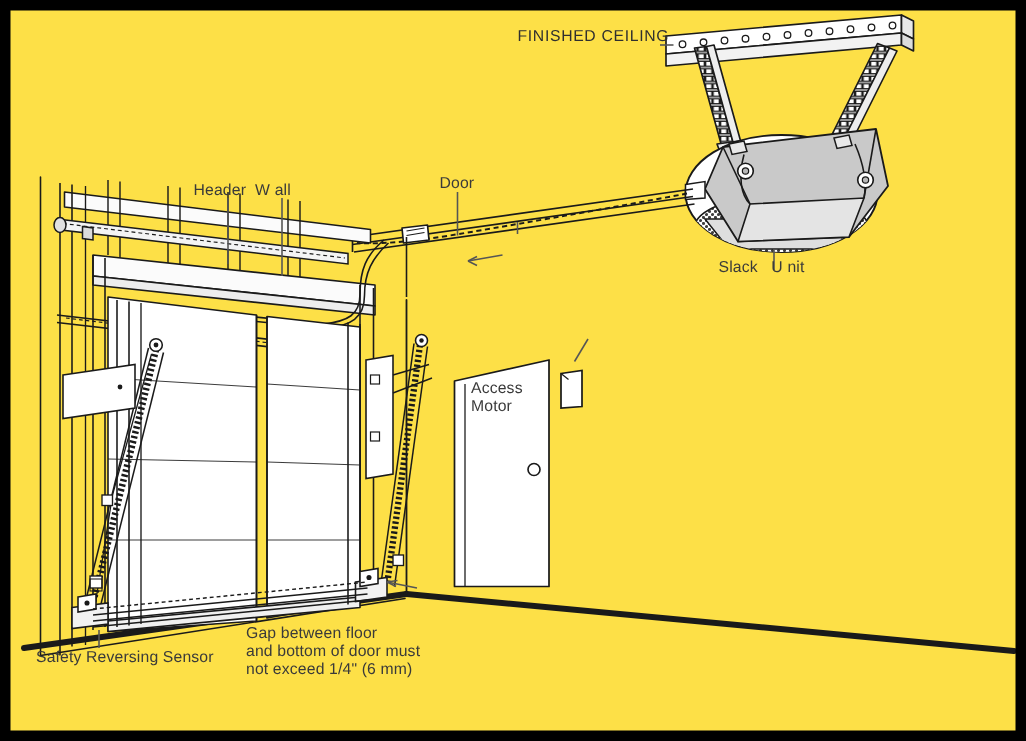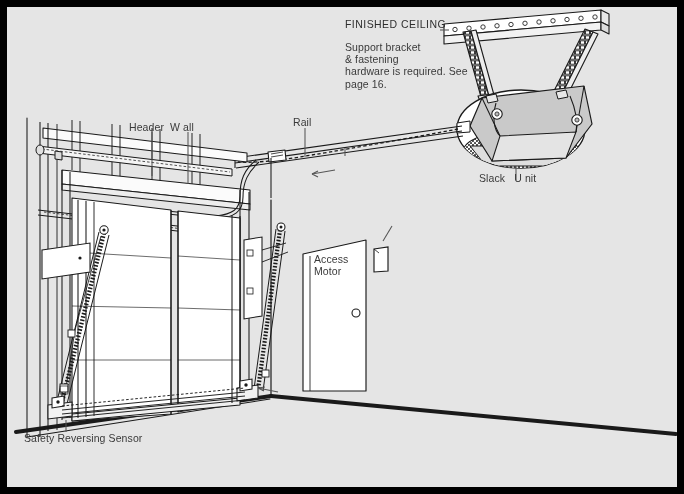--- a/index.html
+++ b/index.html
@@ -4,21 +4,21 @@
 <style>
   html,body{margin:0;padding:0;background:#ffffff;}
   body{
     width:684px;height:494px;
     font-family:"Liberation Sans", sans-serif;
     -webkit-font-smoothing:antialiased;
   }
   #stage{
     position:relative;
     width:684px;height:494px;
-    background:#e5e5e5;
+    background:#fde047;
     overflow:hidden;
     box-sizing:border-box;
   }
   
   #frame{
     position:absolute;
     left:0;top:0;width:684px;height:494px;
     border:7px solid #000000;
     box-sizing:border-box;
     pointer-events:none;
@@ -309,34 +309,33 @@
 
       <path d="M278,392 L258,388"></path>
       <path d="M258,388 L265,387 M258,388 L264,391"></path>
 
       <path d="M449,30 L440,30"></path>
     </g>
   </svg>
 
   <div class="lbl cap" style="left:345px;top:18px;">FINISHED CEILING</div>
 
-  <div class="lbl" style="left:345px;top:41px;">Support bracket
-&amp; fastening
-hardware is required. See
-page 16.</div>
 
   <div class="lbl" style="left:129px;top:121px;">Header  W all</div>
 
-  <div class="lbl" style="left:293px;top:116px;">Rail</div>
+  <div class="lbl" style="left:293px;top:116px;">Door</div>
 
 
   <div class="lbl" style="left:479px;top:172px;">Slack   U nit</div>
 
 
   <div class="lbl" style="left:314px;top:253px;">Access
 Motor</div>
 
 
   <div class="lbl" style="left:24px;top:432px;">Safety Reversing Sensor</div>
 
+  <div class="lbl" style="left:164px;top:416px;">Gap between floor
+and bottom of door must
+not exceed 1/4" (6 mm)</div>
 
   <div id="frame"></div>
 </div>
 
 </body></html>

